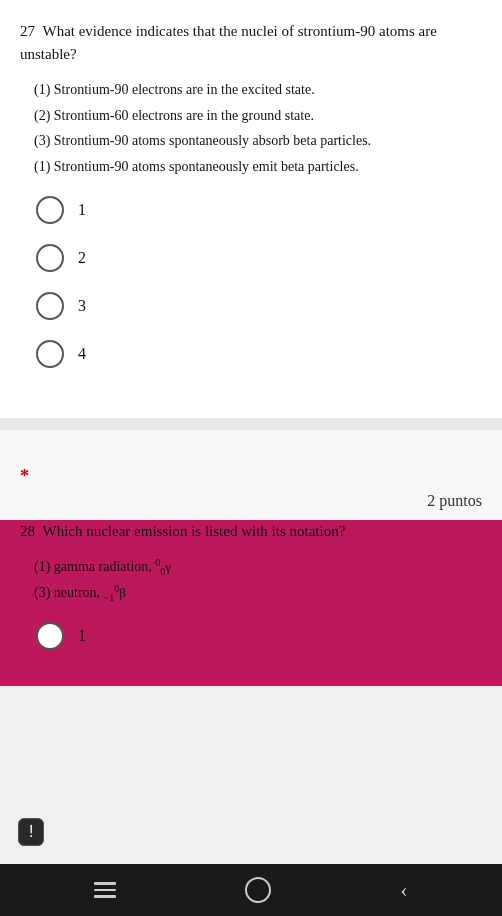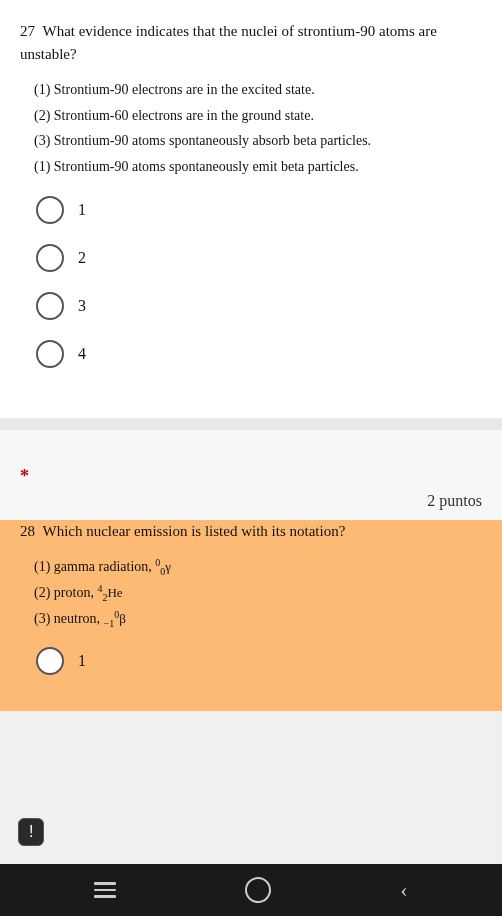--- a/index.html
+++ b/index.html
@@ -102,21 +102,21 @@
       font-weight: bold;
     }
 
     .points-label {
       font-size: 16px;
       color: #333;
       margin-top: 48px;
     }
 
     .question-28-block {
-      background: #fdba74;
+      background: #be185d;
       padding: 0 20px 16px 20px;
     }
 
     .sup-text {
       font-size: 10px;
       vertical-align: super;
       line-height: 0;
     }
 
     .sub-text {
@@ -236,23 +236,20 @@
     <div class="question-text">
       <span class="question-number">28</span>
       Which nuclear emission is listed with its notation?
     </div>
 
     <ol class="options-list">
       <li>
         (1) gamma radiation, <span class="notation"><sup class="sup-text">0</sup><sub class="sub-text">0</sub>γ</span>
       </li>
       <li>
-        (2) proton, <span class="notation"><sup class="sup-text">4</sup><sub class="sub-text">2</sub>He</span>
-      </li>
-      <li>
         (3) neutron, <span class="notation"><sub class="sub-text">−1</sub><sup class="sup-text">0</sup>β</span>
       </li>
     </ol>
 
     <ul class="radio-options">
       <li class="radio-option">
         <div class="radio-circle"></div>
         <span class="radio-label">1</span>
       </li>
     </ul>

